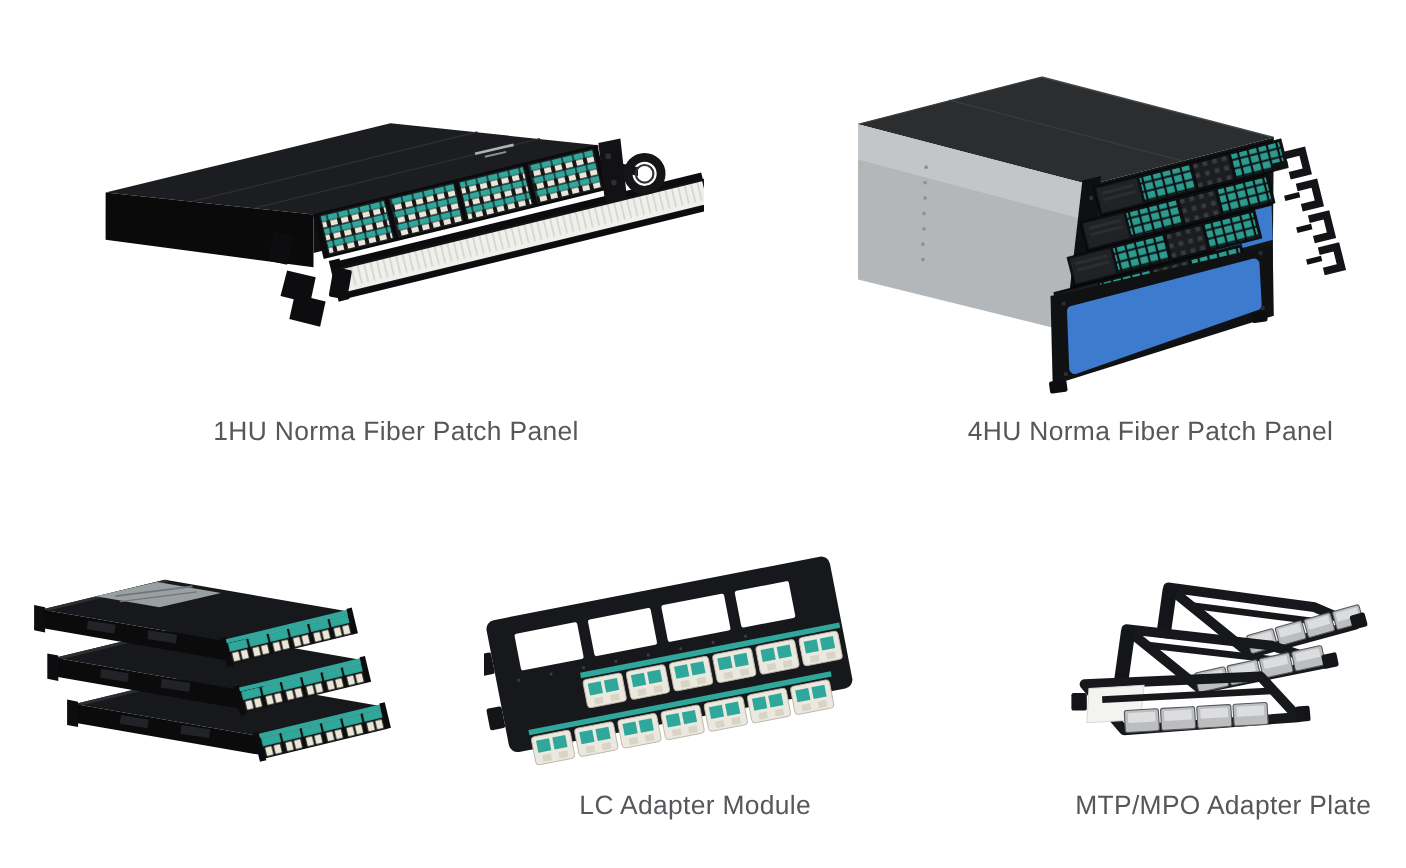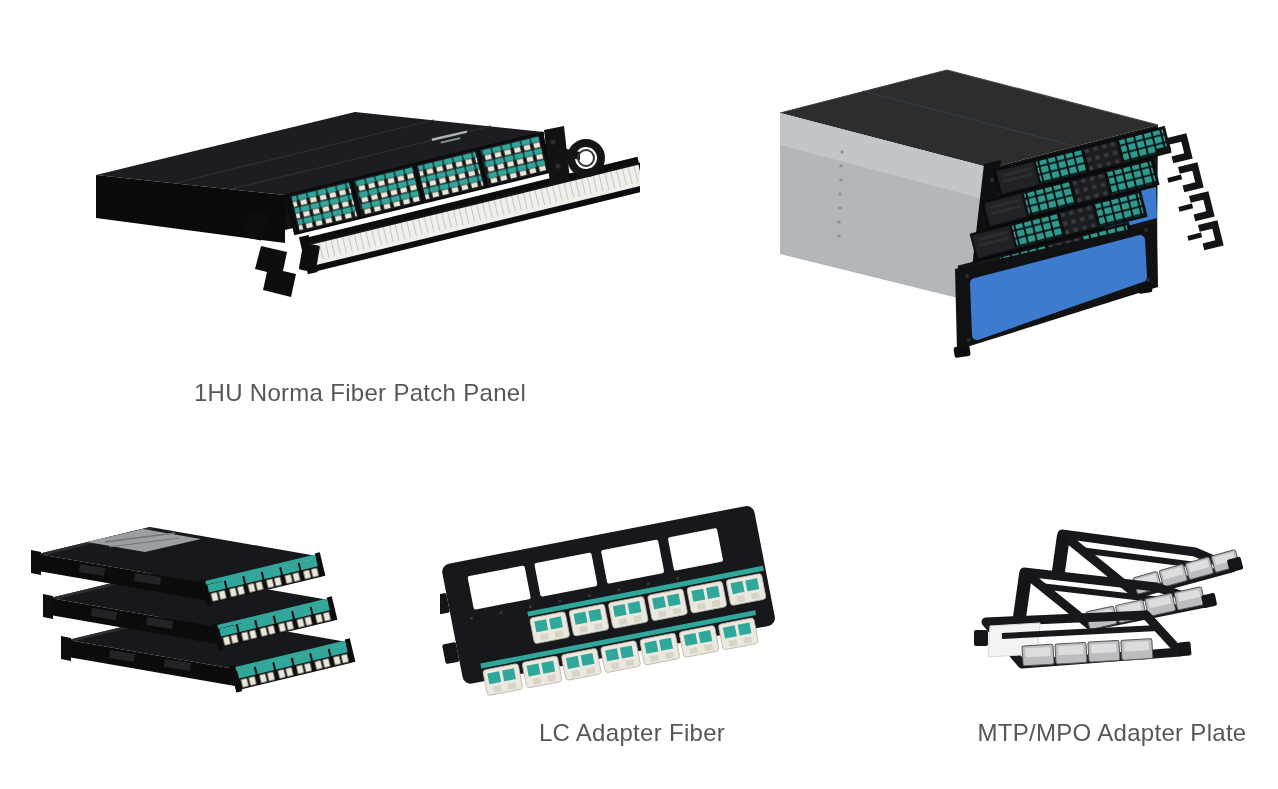--- a/index.html
+++ b/index.html
@@ -168,20 +168,21 @@
         </g>
         <g transform="translate(456,185) rotate(-14)">
           <rect x="-13" y="8" width="14" height="5" fill="#101113"></rect>
           <path d="M0,0 h20 v26 h-20 v-7 h13 v-12 h-13 z" fill="#131417"></path>
         </g>
       </g>
       <rect x="212" y="306" width="16" height="11" rx="2" fill="#0c0d0f" transform="rotate(-8 220 311)"></rect>
       <rect x="396" y="243" width="14" height="10" rx="2" fill="#0c0d0f" transform="rotate(-8 403 248)"></rect>
     </svg>
   </figure>
+  <div class="caption" style="left:846px;top:379px;">4HU Norma Fiber Patch Panel</div>
 
   <figure class="product" style="left:25px;top:502px;">
     <svg width="342" height="202" viewBox="0 0 342 202">
       <defs>
         <pattern id="p-lcdup" width="19" height="20" patternUnits="userSpaceOnUse">
           <rect width="19" height="20" fill="#0e0e0f"></rect>
           <rect x="1" y="1" width="17" height="8" fill="#2fa79b"></rect>
           <rect x="2.5" y="10.5" width="6" height="8" fill="#eae6d8"></rect>
           <rect x="10.5" y="10.5" width="6" height="8" fill="#eae6d8"></rect>
         </pattern>
@@ -324,21 +325,21 @@
             <rect x="1" y="2" width="36" height="26" rx="3" fill="#ebe8df" stroke="#b9b5a8" stroke-width="0.8"></rect>
             <rect x="5" y="6" width="12" height="11" fill="#2fa79b"></rect>
               <rect x="20" y="6" width="12" height="11" fill="#2fa79b"></rect>
             <rect x="8" y="20" width="8" height="6" fill="#d8d4c6"></rect>
               <rect x="23" y="20" width="8" height="6" fill="#d8d4c6"></rect>
           </g>
         </g>
       </g>
     </svg>
   </figure>
-  <div class="caption" style="left:432px;top:719px;">LC Adapter Fiber</div>
+  <div class="caption" style="left:432px;top:719px;">LC Adapter Module</div>
 
   <figure class="product" style="left:928px;top:514px;">
     <svg width="336" height="192" viewBox="0 0 336 192">
       <g>
         <polygon points="134,20 267,38 304,54 208,80" fill="none" stroke="#17181b" stroke-width="9" stroke-linejoin="round"></polygon>
         <line x1="152" y1="36" x2="276" y2="52" stroke="#17181b" stroke-width="6"></line>
         <rect x="126" y="20" width="13" height="46" rx="2" fill="#141518" transform="rotate(8 132 43)"></rect>
         <g transform="translate(205,64) rotate(-15.6)">
           <rect x="0" y="0" width="25" height="17" rx="2" fill="#bcbdbf" stroke="#54565a" stroke-width="1"></rect>
           <rect x="2.5" y="2" width="20" height="8" rx="1" fill="#dcdddf"></rect>

